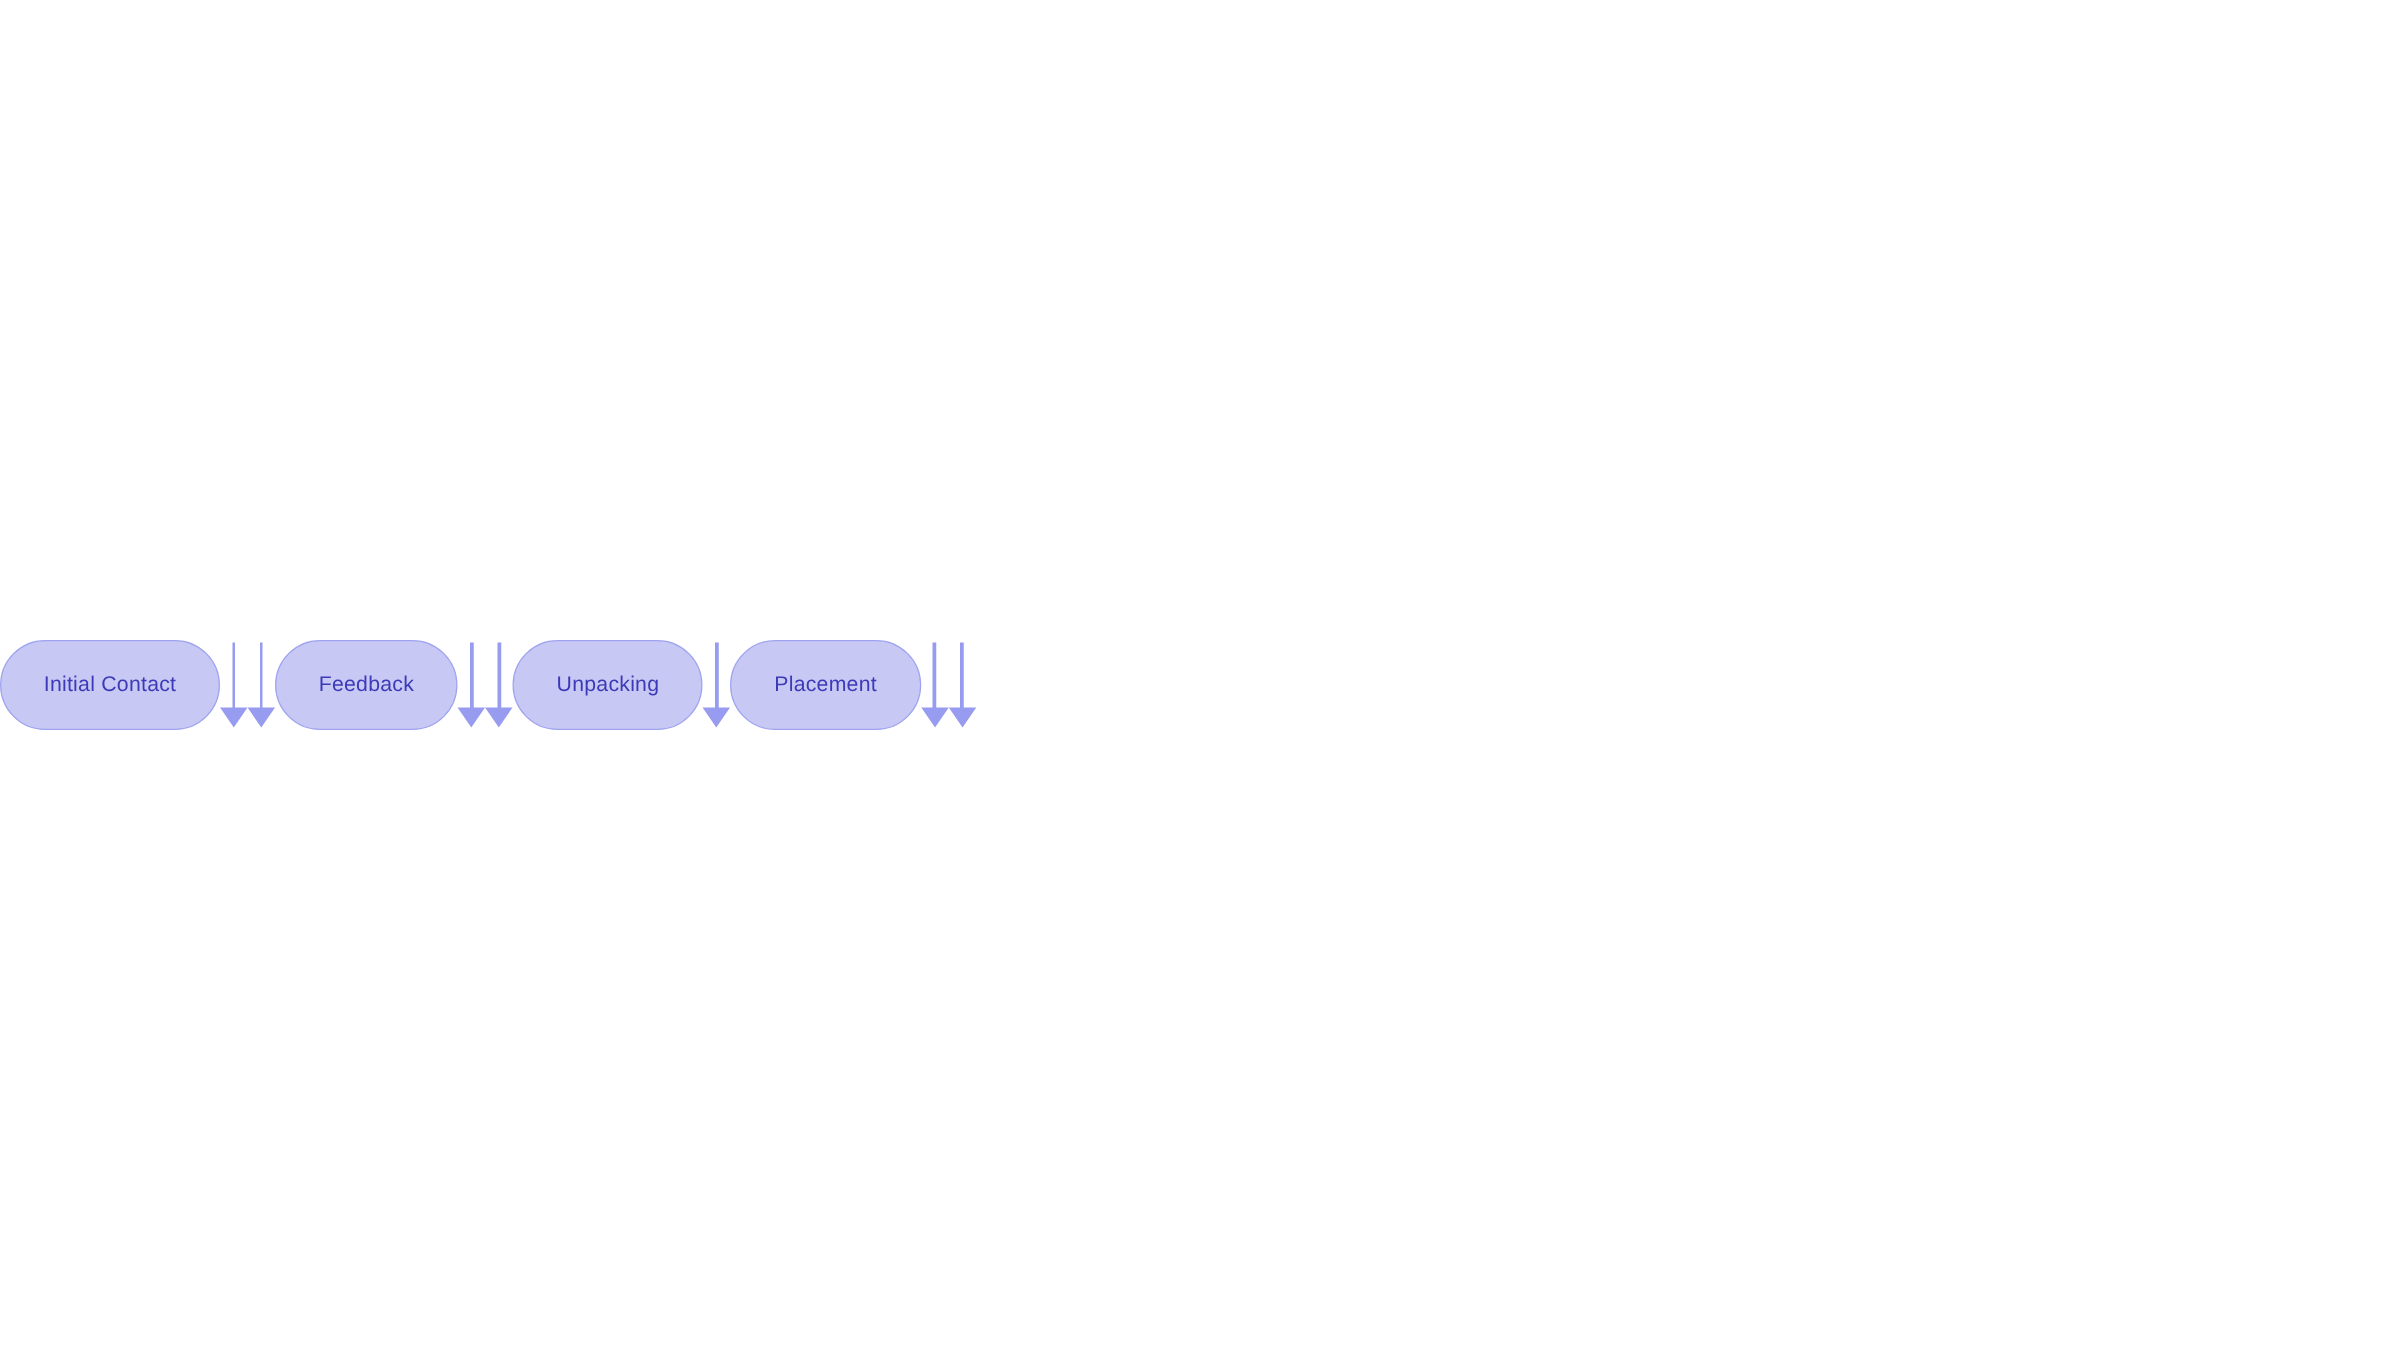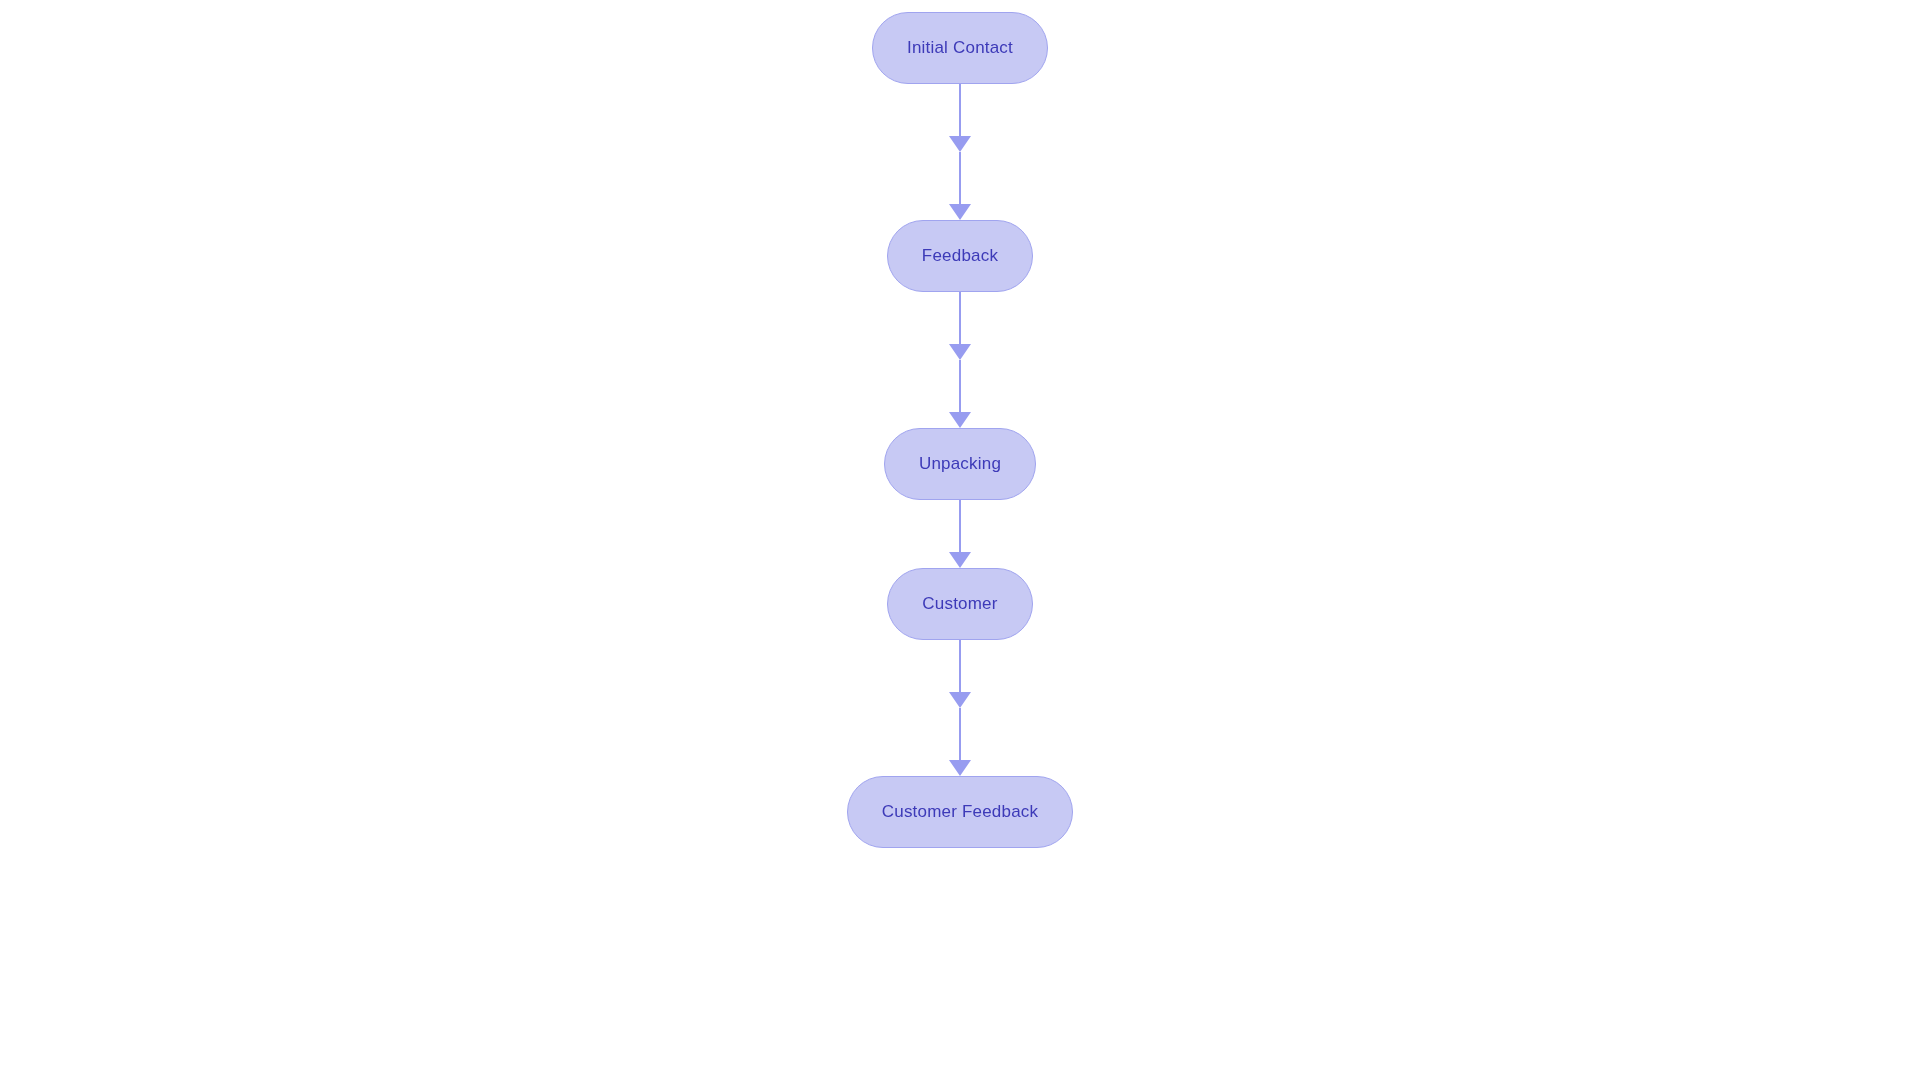--- a/index.html
+++ b/index.html
@@ -15,21 +15,21 @@
     width: 1920px;
     height: 1083px;
     background: var(--bg);
     font-family: "Liberation Sans", sans-serif;
     overflow: hidden;
   }
   .canvas {
     width: 1920px;
     height: 1083px;
     display: flex;
-    flex-direction: column;
+    flex-direction: row;
     align-items: center;
     padding-top: 12px;
     text-align: center;
   }
   .node {
     height: 72px;
     padding: 0 34px;
     border-radius: 36px;
     background: var(--node-fill);
     border: 1.4px solid var(--node-border);
@@ -94,28 +94,27 @@
     <div class="head"></div>
   </div>
 
   <div class="node">Unpacking</div>
 
   <div class="connector">
     <div class="line"></div>
     <div class="head"></div>
   </div>
 
-  <div class="node">Customer</div>
+  <div class="node">Placement</div>
 
   <div class="connector">
     <div class="line"></div>
     <div class="head"></div>
   </div>
 
 
   <div class="connector">
     <div class="line"></div>
     <div class="head"></div>
   </div>
 
-  <div class="node">Customer Feedback</div>
 
 </div>
 
 </body></html>

